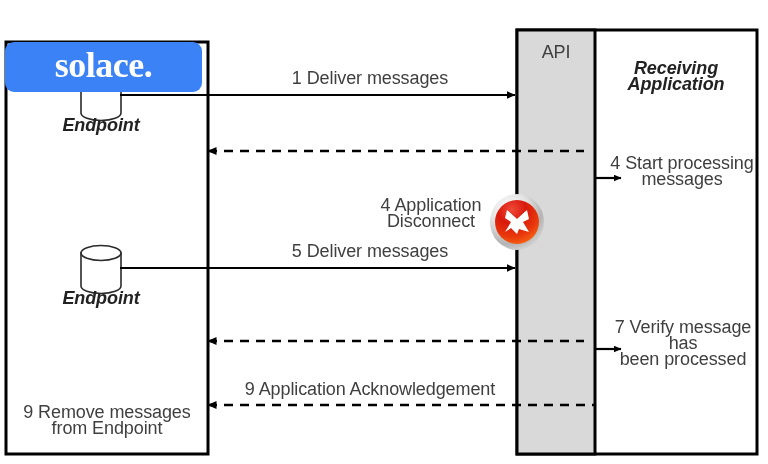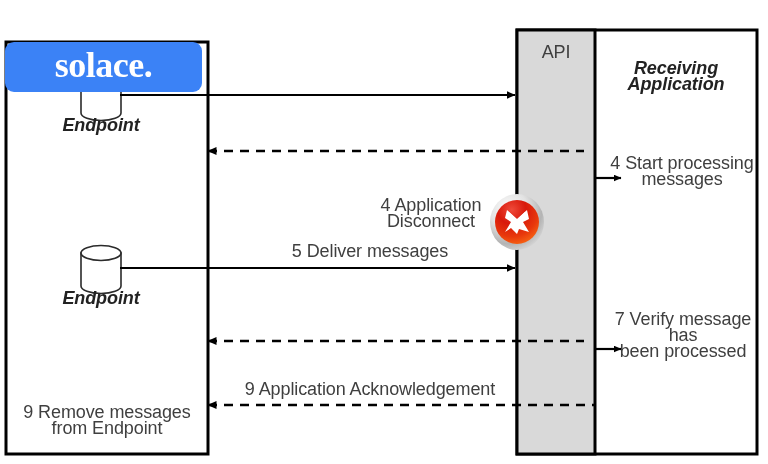--- a/index.html
+++ b/index.html
@@ -117,32 +117,33 @@
 
   <div class="lbl bold" style="left:61px;top:117px;width:80px;">Endpoint</div>
 
   <div class="lbl bold" style="left:61px;top:290px;width:80px;">Endpoint</div>
 
   <div class="lbl" style="left:528px;top:44px;width:56px;">API</div>
 
   <div class="lbl bold" style="left:605px;top:60px;width:142px;">Receiving
 Application</div>
 
+  <div class="lbl" style="left:250px;top:70px;width:240px;">1 Deliver messages</div>
 
 
   <div class="lbl" style="left:607px;top:155px;width:150px;">4 Start processing
 messages</div>
 
   <div class="lbl" style="left:372px;top:197px;width:118px;">4 Application
 Disconnect</div>
 
   <div class="lbl" style="left:250px;top:243px;width:240px;">5 Deliver messages</div>
 
 
-  <div class="lbl" style="left:607px;top:311px;width:152px;">7 Verify message has
+  <div class="lbl" style="left:607px;top:319px;width:152px;">7 Verify message has
 been processed</div>
 
   <div class="lbl" style="left:222px;top:381px;width:296px;">9 Application Acknowledgement</div>
 
   <div class="lbl" style="left:14px;top:404px;width:186px;">9 Remove messages
 from Endpoint</div>
 
 </div>
 
 </body></html>

